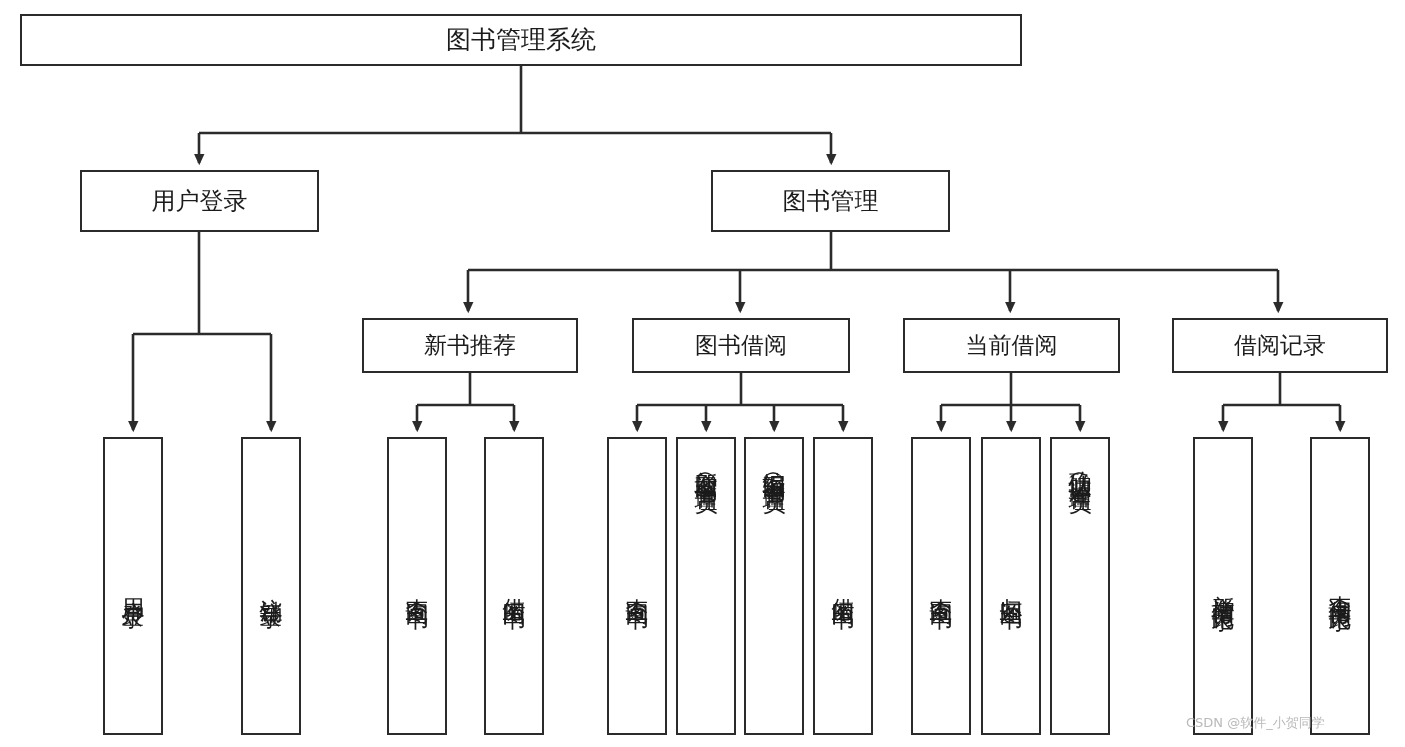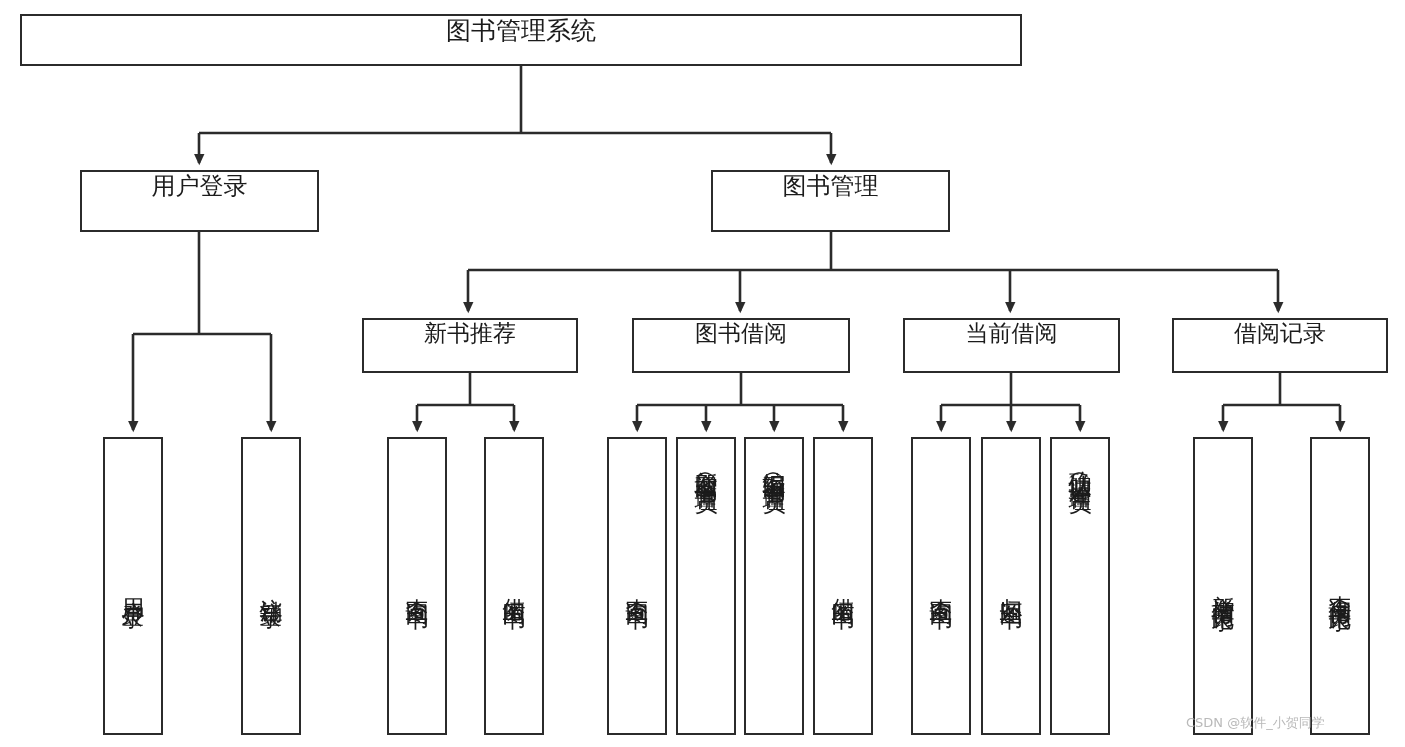--- a/index.html
+++ b/index.html
@@ -23,20 +23,21 @@
     top: 0;
     width: 1405px;
     height: 747px;
   }
   .node {
     position: absolute;
     box-sizing: border-box;
     border: 2px solid #2b2b2b;
     background: #ffffff;
     display: flex;
+    align-items: center;
     justify-content: center;
     color: #1b1b1b;
     z-index: 2;
   }
   .node .lbl {
     display: block;
     text-align: center;
     line-height: 1.18;
     white-space: nowrap;
   }

